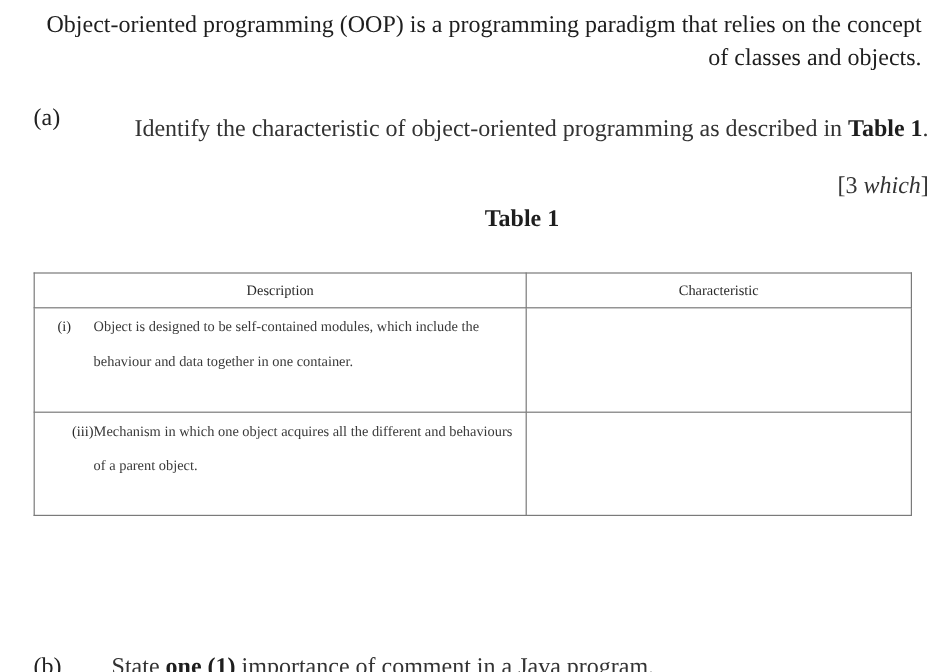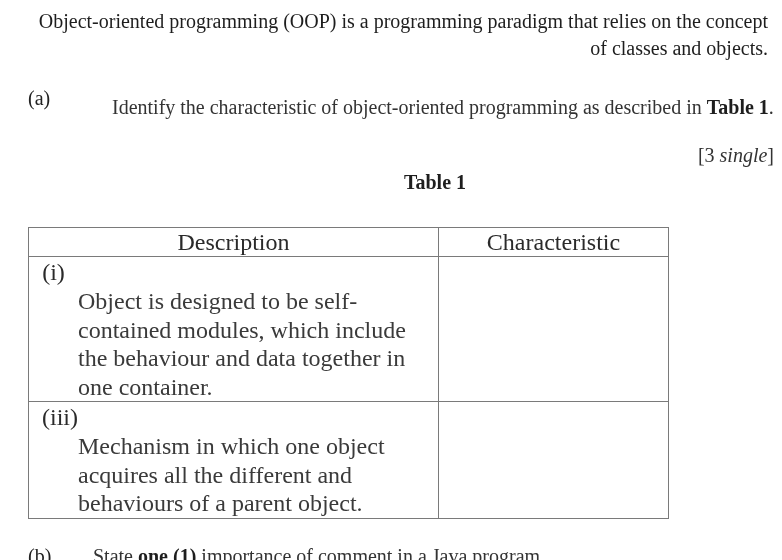--- a/index.html
+++ b/index.html
@@ -57,23 +57,23 @@
       text-align: center;
       font-size: 20px;
       font-weight: bold;
       line-height: 27px;
       color: #1e1e1e;
     }
     table.oop {
       position: absolute;
       left: 28px;
       top: 227px;
-      width: 641px;
+      width: 732px;
       border-collapse: collapse;
-      font-size: 24px;
+      font-size: 12px;
       color: #3a3a3a;
     }
     table.oop th, table.oop td {
       border: 1.5px solid #7a7a7a;
       padding: 0;
       vertical-align: top;
     }
     table.oop th {
       font-weight: normal;
       height: 28px;
@@ -90,21 +90,20 @@
     .numeral {
       width: 49px;
       flex: 0 0 49px;
       text-align: center;
       color: #2a2a2a;
     }
     .numeral.wide { text-align: right; padding-left: 0; }
     .desc-text {
       flex: 1;
       padding-right: 8px;
-      margin-top: 29px;
     }
     tr.r1 td { height: 86px; }
     tr.r2 td { height: 86px; }
     tr.r3 td { height: 85px; }
     tr.r2 .row-inner { padding-top: 13px; }
     .partb-label {
       left: 28px;
       top: 543px;
       font-size: 20px;
       line-height: 27px;
@@ -121,21 +120,21 @@
     .partb-text b { color: #1e1e1e; }
   </style>
 </head>
 <body>
 
 <div class="abs intro">Object-oriented programming (OOP) is a programming paradigm that relies on the concept of classes and objects.</div>
 
 <div class="abs qa-label">(a)</div>
 <div class="abs qa-text"><span>Identify the characteristic of object-oriented programming as described in </span><b>Table  1</b><span>.</span></div>
 
-<div class="abs marks"><span>[3 </span><i>single</i><span>]</span></div>
+<div class="abs marks"><span>[3 </span><i>which</i><span>]</span></div>
 
 <div class="abs table-title">Table 1</div>
 
 <table class="oop">
   <thead>
     <tr>
       <th class="desc-h">Description</th>
       <th>Characteristic</th>
     </tr>
   </thead>

